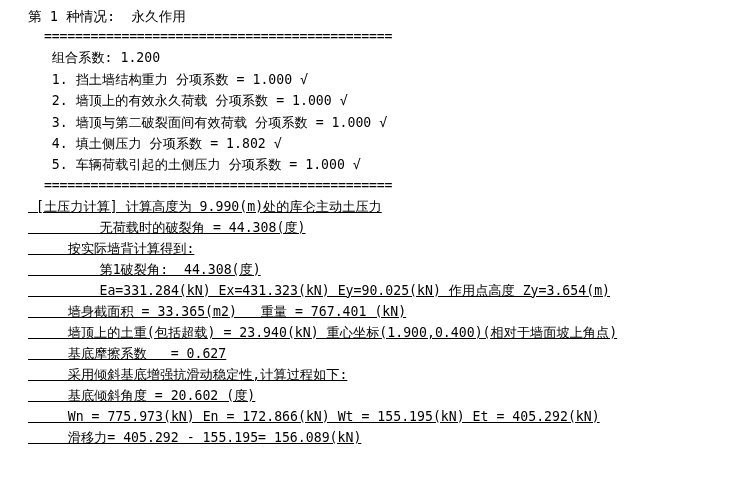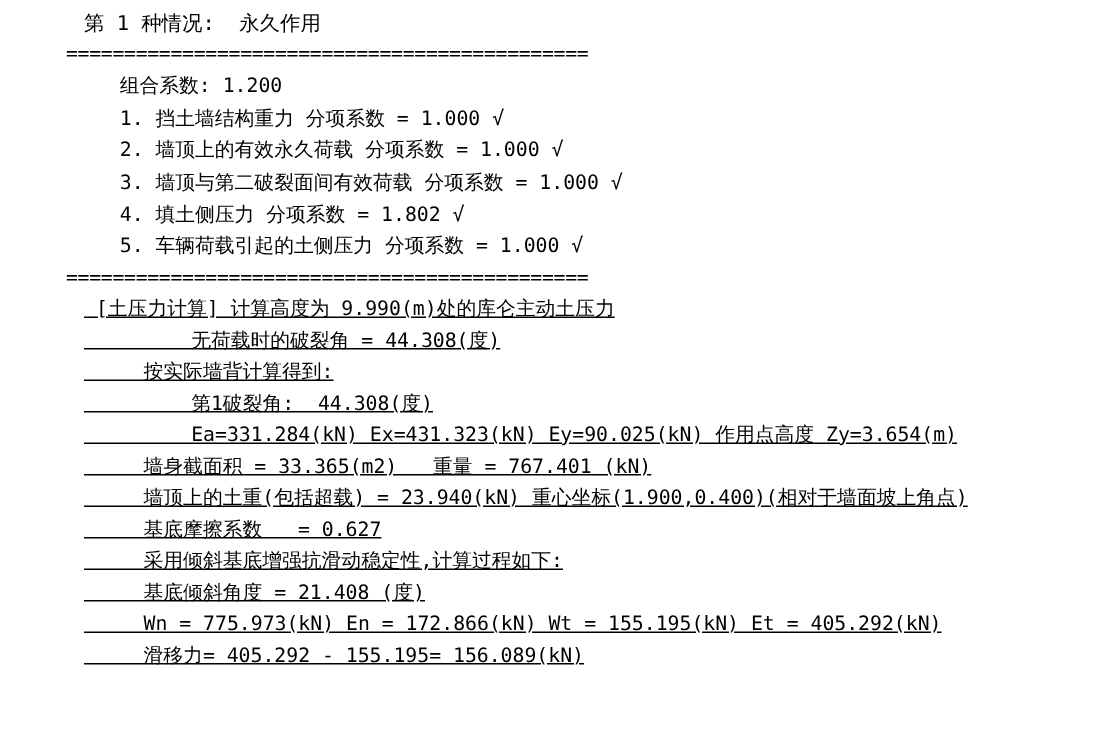--- a/index.html
+++ b/index.html
@@ -19,21 +19,21 @@
     width: 740px;
     height: 495px;
     padding: 6px 0 0 0;
     box-sizing: border-box;
   }
   .line {
     white-space: pre;
     font-size: 13.2px;
     line-height: 21.4px;
     letter-spacing: 0px;
-    padding-left: 56px;
+    padding-left: 28px;
     font-family: "DejaVu Sans Mono", "Liberation Mono", monospace;
   }
   .rule {
     white-space: pre;
     font-size: 13.2px;
     line-height: 20px;
     padding-left: 44px;
     letter-spacing: -0.2px;
     font-family: "DejaVu Sans Mono", "Liberation Mono", monospace;
   }
@@ -62,17 +62,17 @@
 
   <div class="line tight"> [土压力计算] 计算高度为 9.990(m)处的库仑主动土压力</div>
   <div class="line tight">         无荷载时的破裂角 = 44.308(度)</div>
   <div class="line tight">     按实际墙背计算得到:</div>
   <div class="line tight">         第1破裂角:  44.308(度)</div>
   <div class="line tight">         Ea=331.284(kN) Ex=431.323(kN) Ey=90.025(kN) 作用点高度 Zy=3.654(m)</div>
   <div class="line tight">     墙身截面积 = 33.365(m2)   重量 = 767.401 (kN)</div>
   <div class="line tight">     墙顶上的土重(包括超载) = 23.940(kN) 重心坐标(1.900,0.400)(相对于墙面坡上角点)</div>
   <div class="line tight">     基底摩擦系数   = 0.627</div>
   <div class="line tight">     采用倾斜基底增强抗滑动稳定性,计算过程如下:</div>
-  <div class="line tight">     基底倾斜角度 = 21.408 (度)</div>
+  <div class="line tight">     基底倾斜角度 = 20.602 (度)</div>
   <div class="line tight">     Wn = 775.973(kN) En = 172.866(kN) Wt = 155.195(kN) Et = 405.292(kN)</div>
   <div class="line tight">     滑移力= 405.292 - 155.195= 156.089(kN)</div>
 
 </div>
 
 </body></html>

